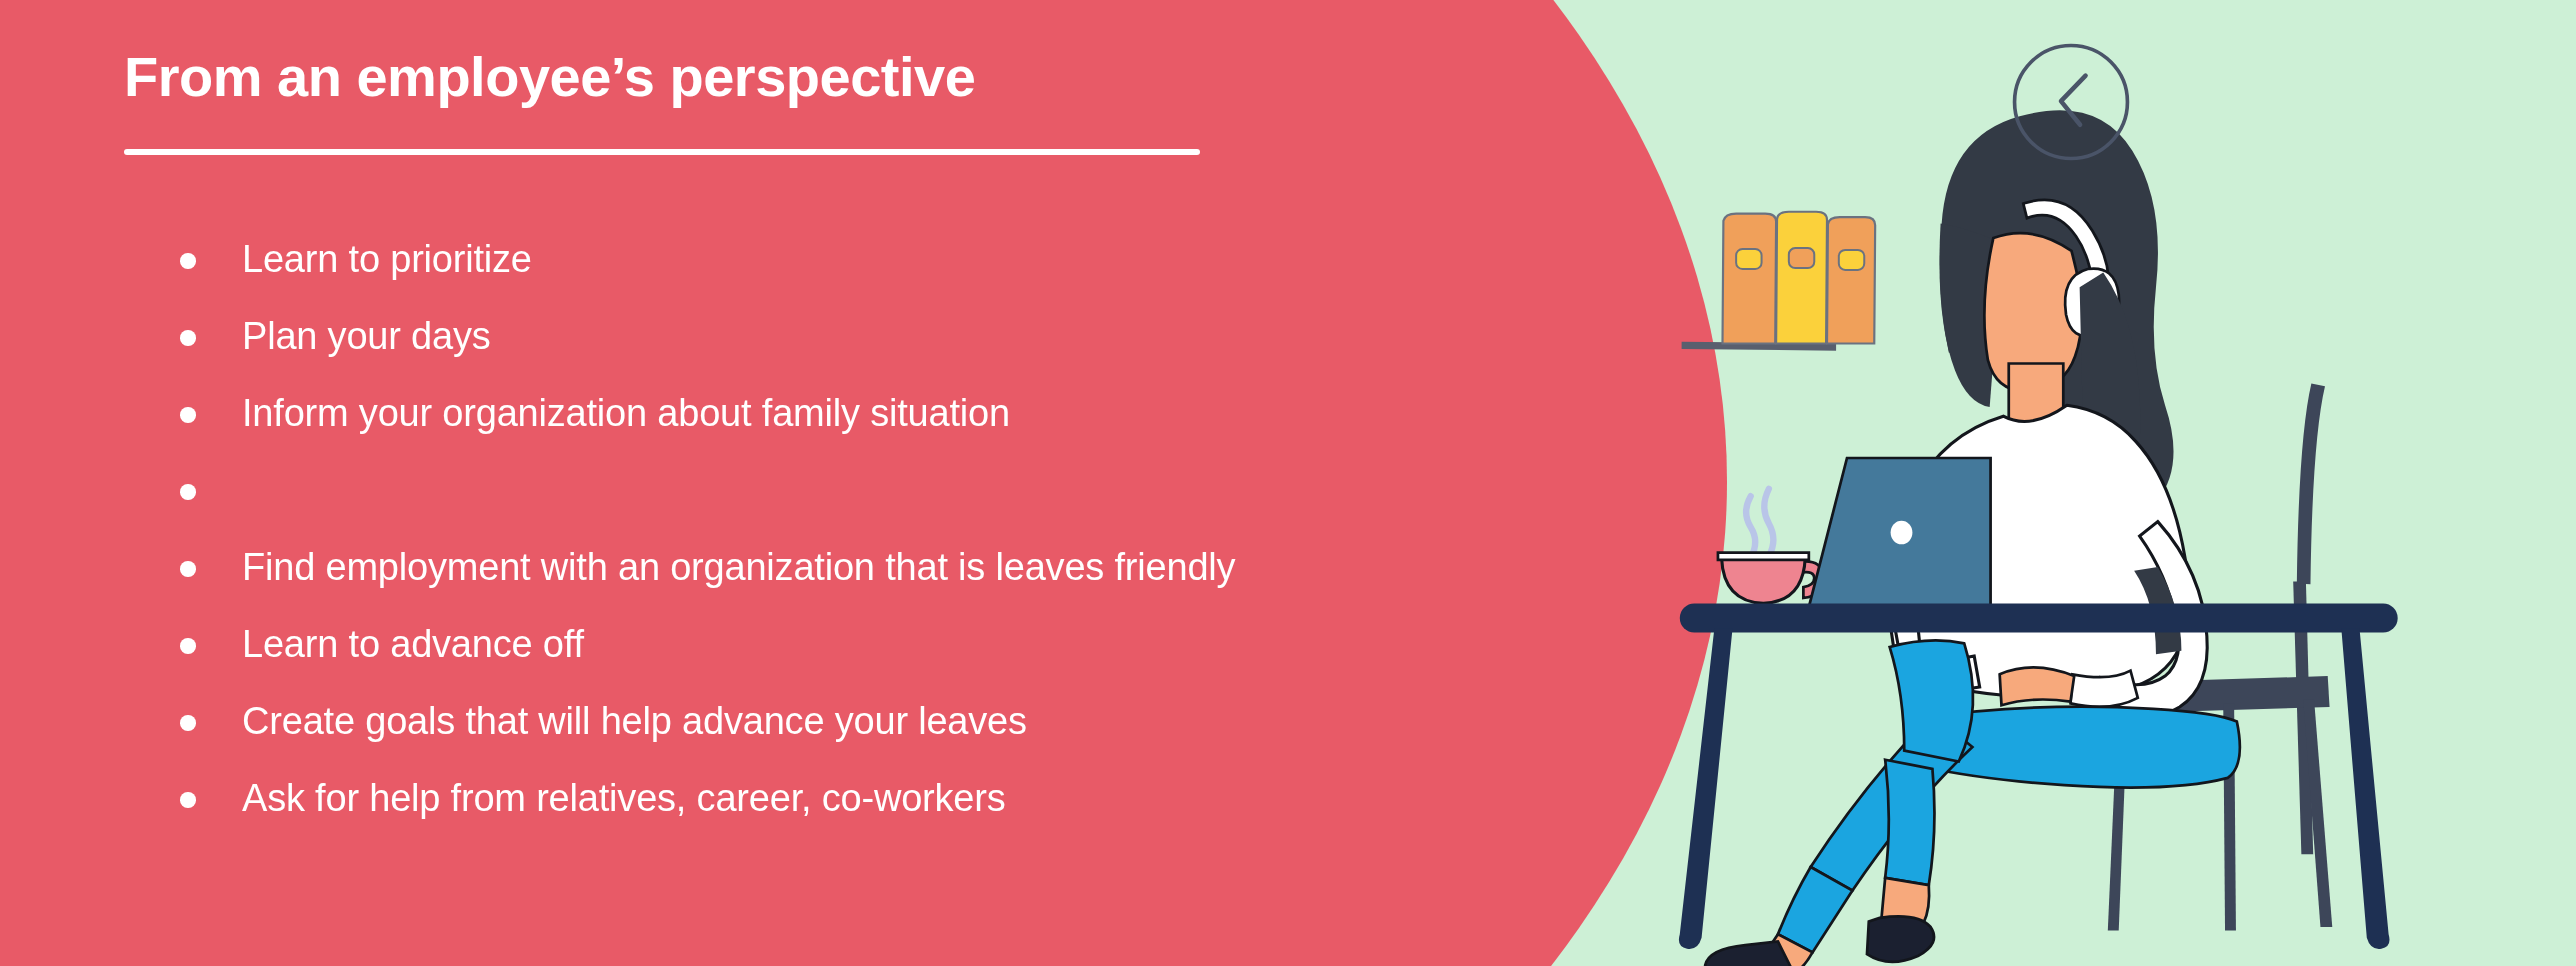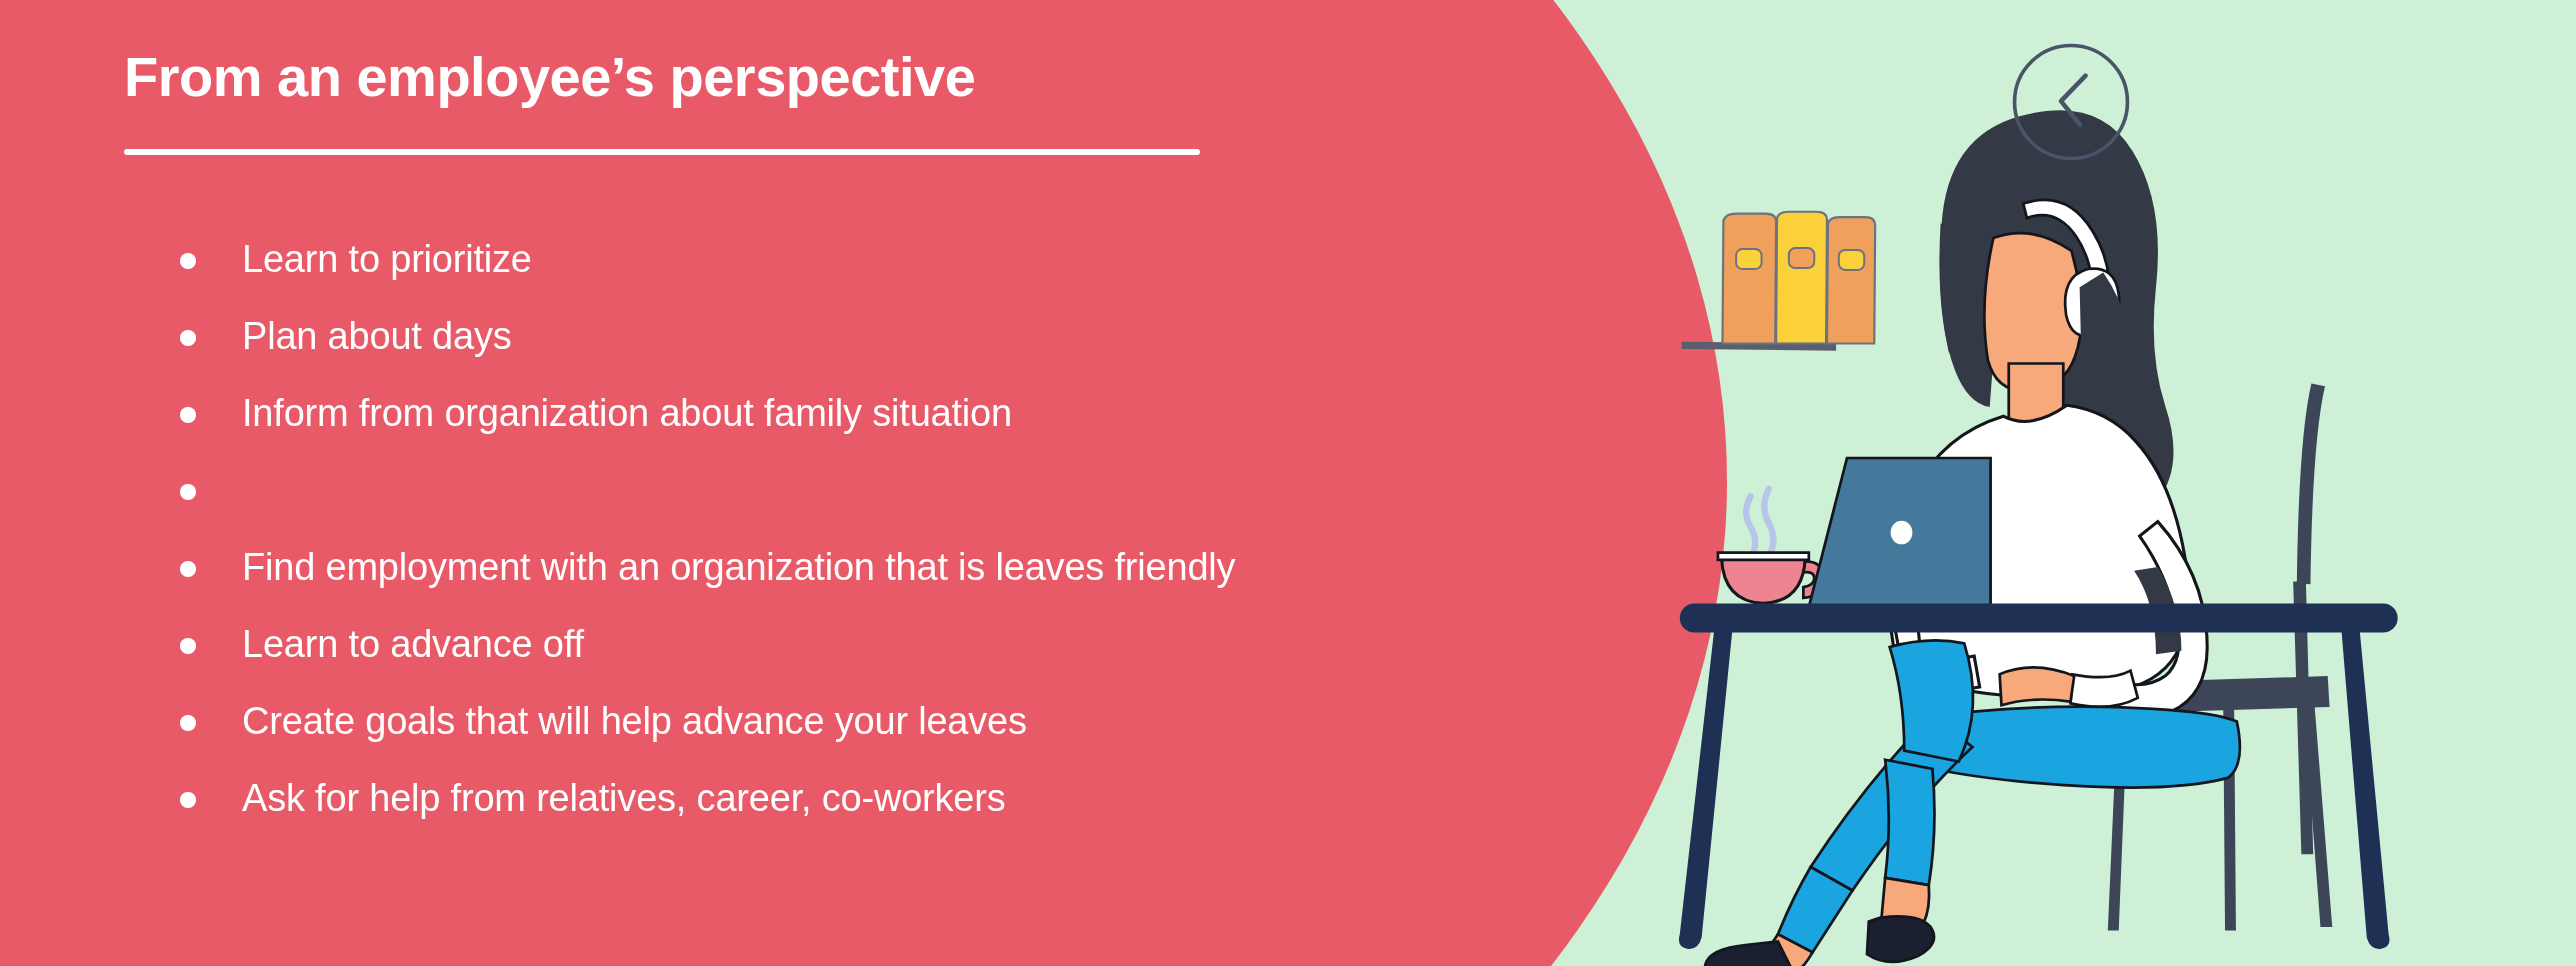--- a/index.html
+++ b/index.html
@@ -231,25 +231,25 @@
     <div id="page-title">From an employee’s perspective</div>
     <div id="title-underline"></div>
 
     <ul id="bullet-list">
       <li class="bullet-row">
         <span class="bullet-dot"></span>
         <span class="bullet-text">Learn to prioritize</span>
       </li>
       <li class="bullet-row">
         <span class="bullet-dot"></span>
-        <span class="bullet-text">Plan about days</span>
-      </li>
-      <li class="bullet-row">
-        <span class="bullet-dot"></span>
-        <span class="bullet-text">Inform from organization about family situation</span>
+        <span class="bullet-text">Plan your days</span>
+      </li>
+      <li class="bullet-row">
+        <span class="bullet-dot"></span>
+        <span class="bullet-text">Inform your organization about family situation</span>
       </li>
       <li class="bullet-row">
         <span class="bullet-dot"></span>
       </li>
       <li class="bullet-row">
         <span class="bullet-dot"></span>
         <span class="bullet-text">Find employment with an organization that is leaves friendly</span>
       </li>
       <li class="bullet-row">
         <span class="bullet-dot"></span>

